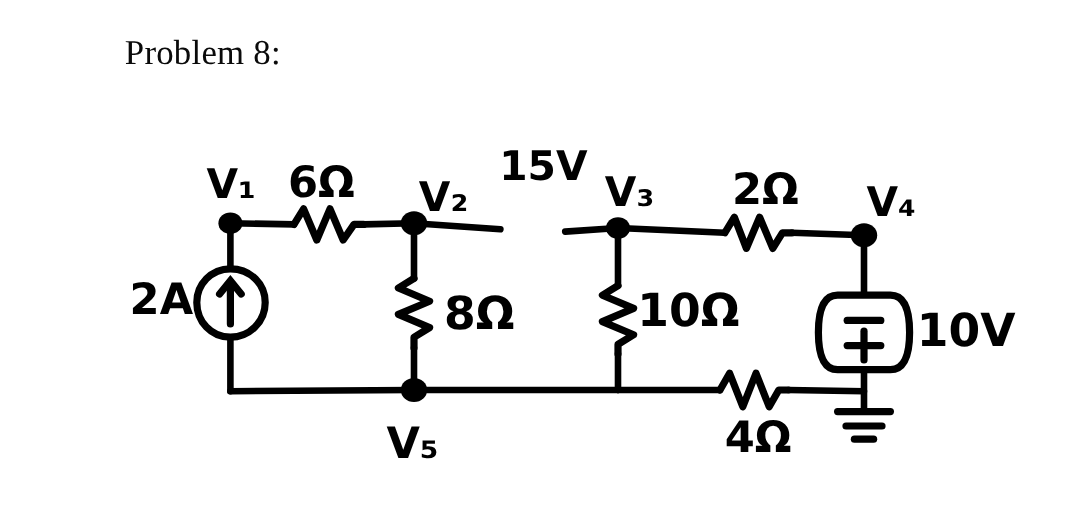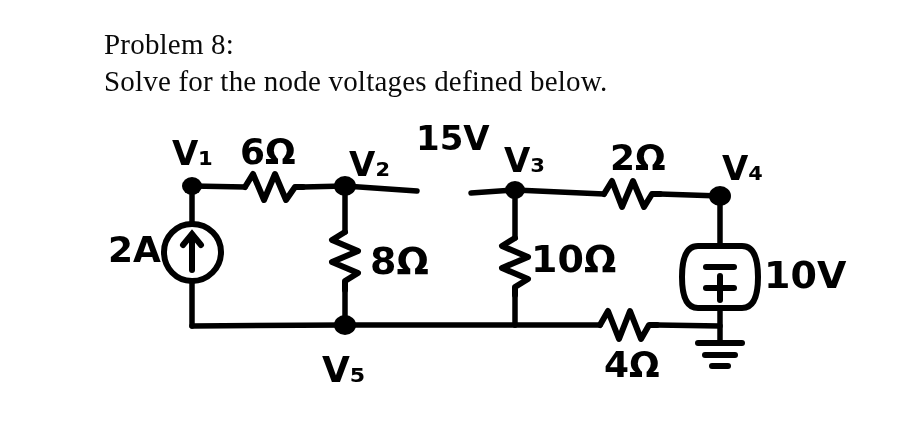--- a/index.html
+++ b/index.html
@@ -83,21 +83,20 @@
     fill: #000000;
   }
 </style>
 </head>
 <body>
 
 <div id="page">
 
   <div class="prompt-block">
     <div class="prompt-line">Problem 8:</div>
-    <div class="prompt-line">Solve for the node voltages defined below.</div>
   </div>
 
   <svg id="circuit-svg" viewBox="0 0 906 434">
 
     <path class="wire" d="M180,186 L233,187"></path>
 
     <path class="res" d="M233,187 L241,174 L252,200 L263,174 L274,200 L283,187 L291,187"></path>
 
     <path class="wire" d="M291,187 L333,186"></path>
 

